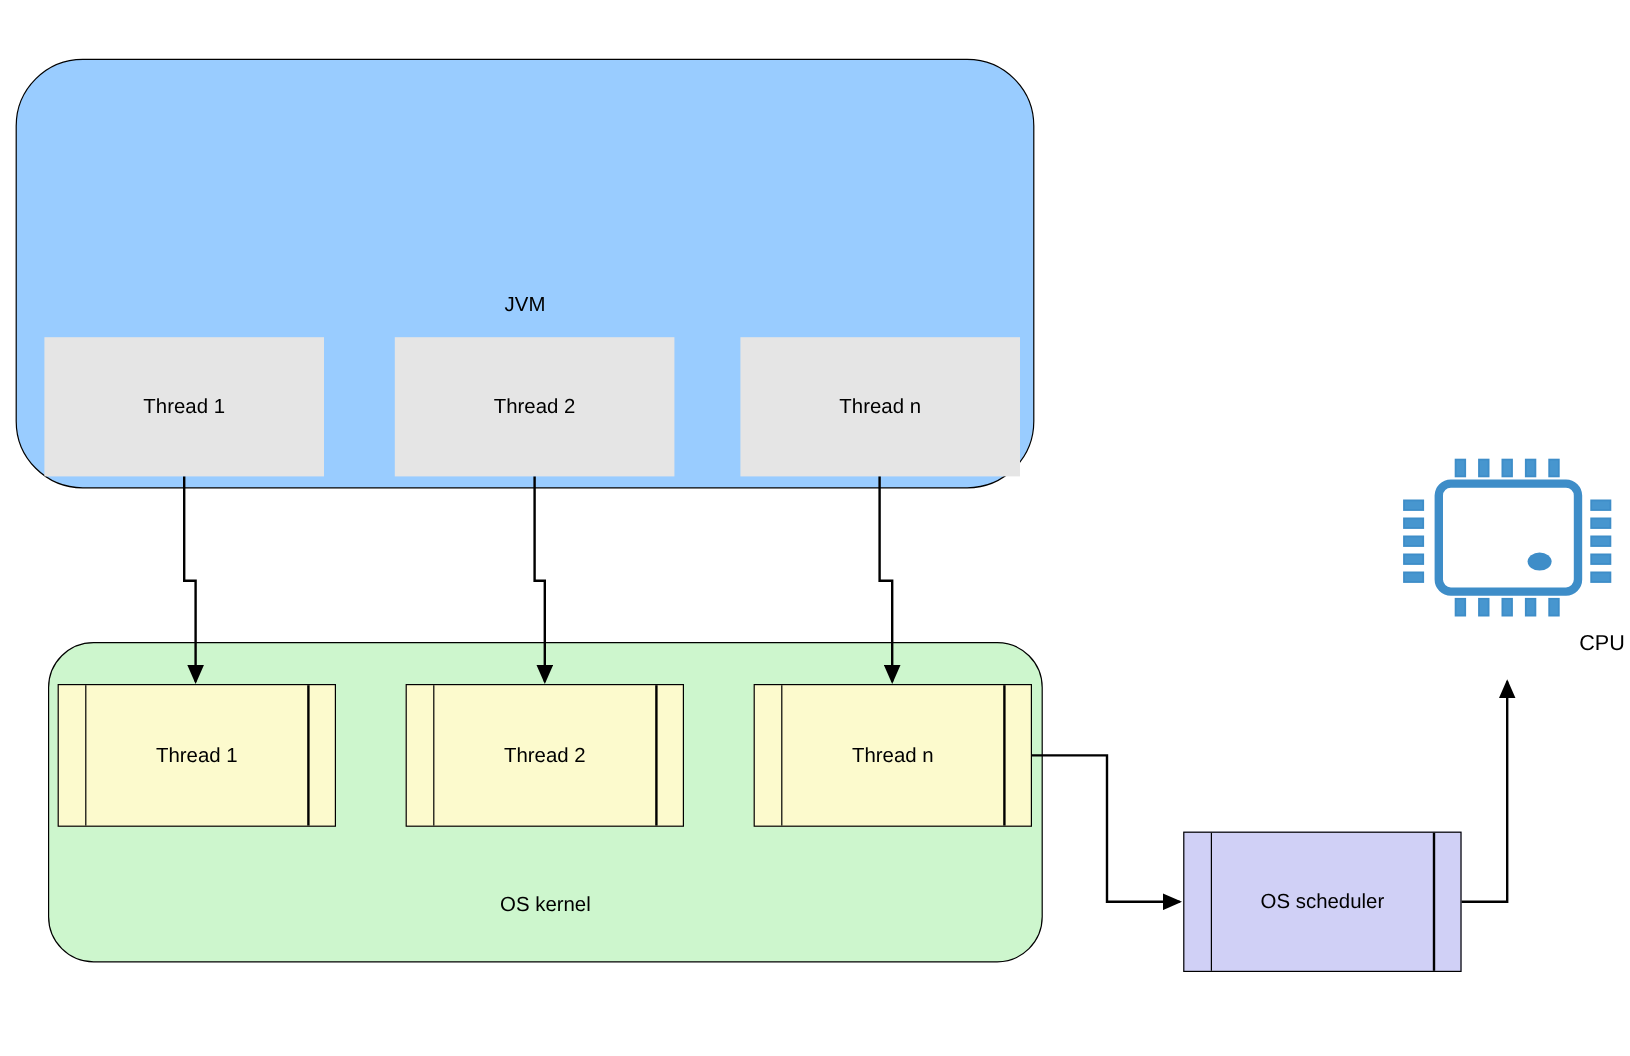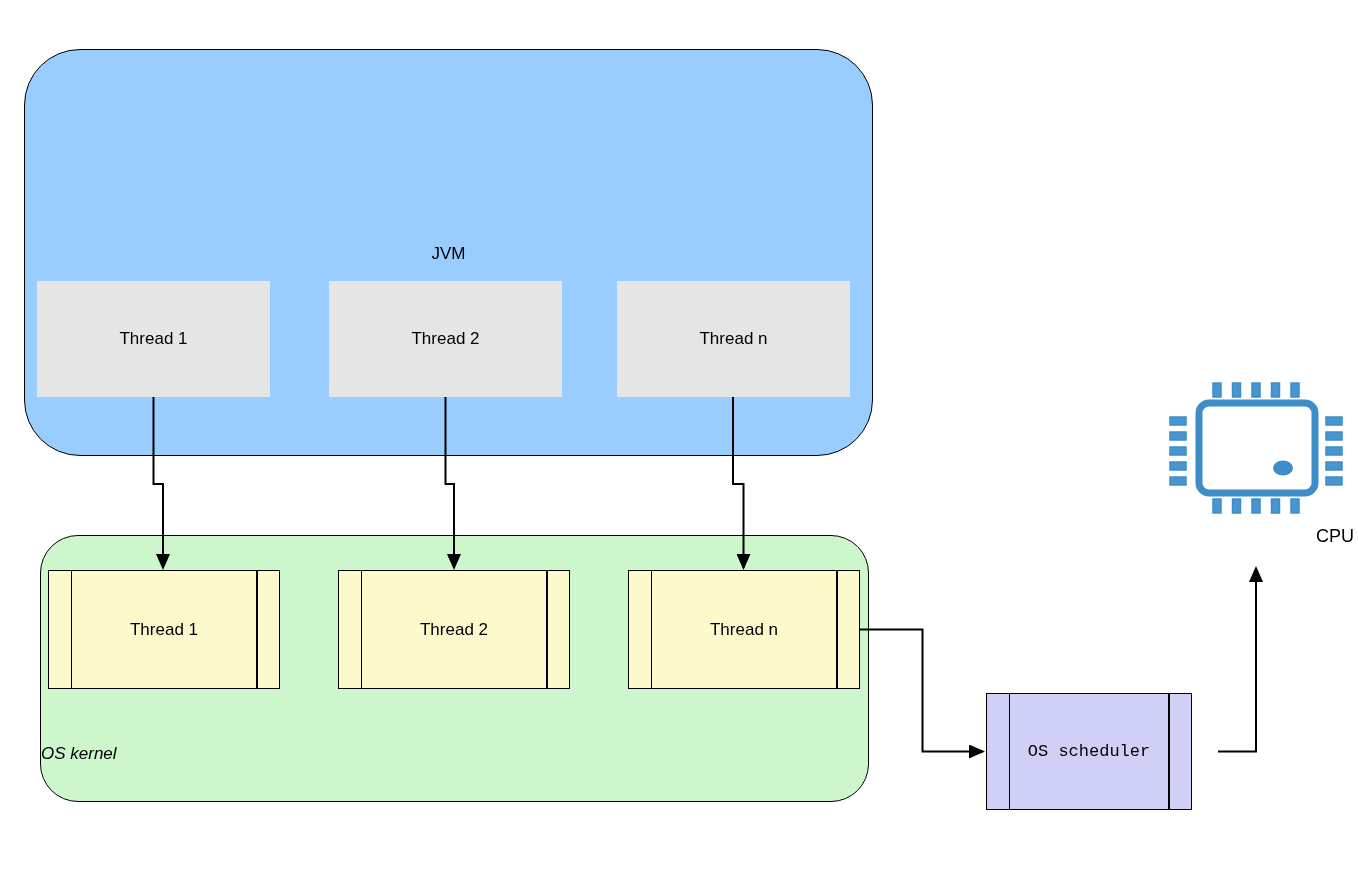--- a/index.html
+++ b/index.html
@@ -26,21 +26,21 @@
   .arrows path.link {
     fill: none;
     stroke: var(--stroke-color, #000);
     stroke-width: 2;
   }
   .arrowhead { fill: var(--stroke-color, #000); }
 
   .node { position: absolute; box-sizing: border-box; }
 
   .jvm-box {
-    left: 24px; top: 49px; width: 849px; height: 407px;
+    left: 13px; top: 49px; width: 849px; height: 358px;
     background: var(--jvm-fill, #99ccff);
     border: 1.5px solid var(--stroke-color, #000);
     border-radius: 56px;
   }
   .jvm-title {
     position: absolute; left: 0; right: 0; top: 192px;
     text-align: center; line-height: 24px;
   }
   .gray-box {
     top: 281px; width: 233px; height: 116px;
@@ -52,21 +52,21 @@
   .gray-3 { left: 617px; }
 
   .kernel-box {
     left: 40px; top: 535px; width: 829px; height: 267px;
     background: var(--kernel-fill, #cdf6cd);
     border: 1.5px solid var(--stroke-color, #000);
     border-radius: 38px;
   }
   .kernel-title {
     position: absolute; left: 0; right: 0; top: 206px;
-    text-align: left; line-height: 24px; font-style: italic;
+    text-align: center; line-height: 24px;
   }
 
   .proc-box {
     border: 1.5px solid var(--stroke-color, #000);
     display: flex; align-items: center; justify-content: center;
   }
   .proc-box .bar {
     position: absolute; top: 0; bottom: 0; width: 1.5px;
     background: var(--stroke-color, #000);
   }
@@ -75,23 +75,22 @@
 
   .yellow-box {
     top: 570px; width: 232px; height: 119px;
     background: var(--kernel-thread-fill, #fcfacd);
   }
   .yellow-1 { left: 48px; }
   .yellow-2 { left: 338px; }
   .yellow-3 { left: 628px; }
 
   .scheduler-box {
-    left: 986px; top: 693px; width: 206px; height: 117px;
+    left: 986px; top: 693px; width: 232px; height: 117px;
     background: var(--scheduler-fill, #d0d0f6);
-    font-family: Liberation Mono, monospace;
   }
 
   .cpu-icon-wrap {
     position: absolute; left: 1163px; top: 376px;
     width: 186px; height: 142px;
   }
   .cpu-body {
     fill: #ffffff;
     stroke: var(--cpu-icon-color, #3e8dc8);
     stroke-width: 7;

